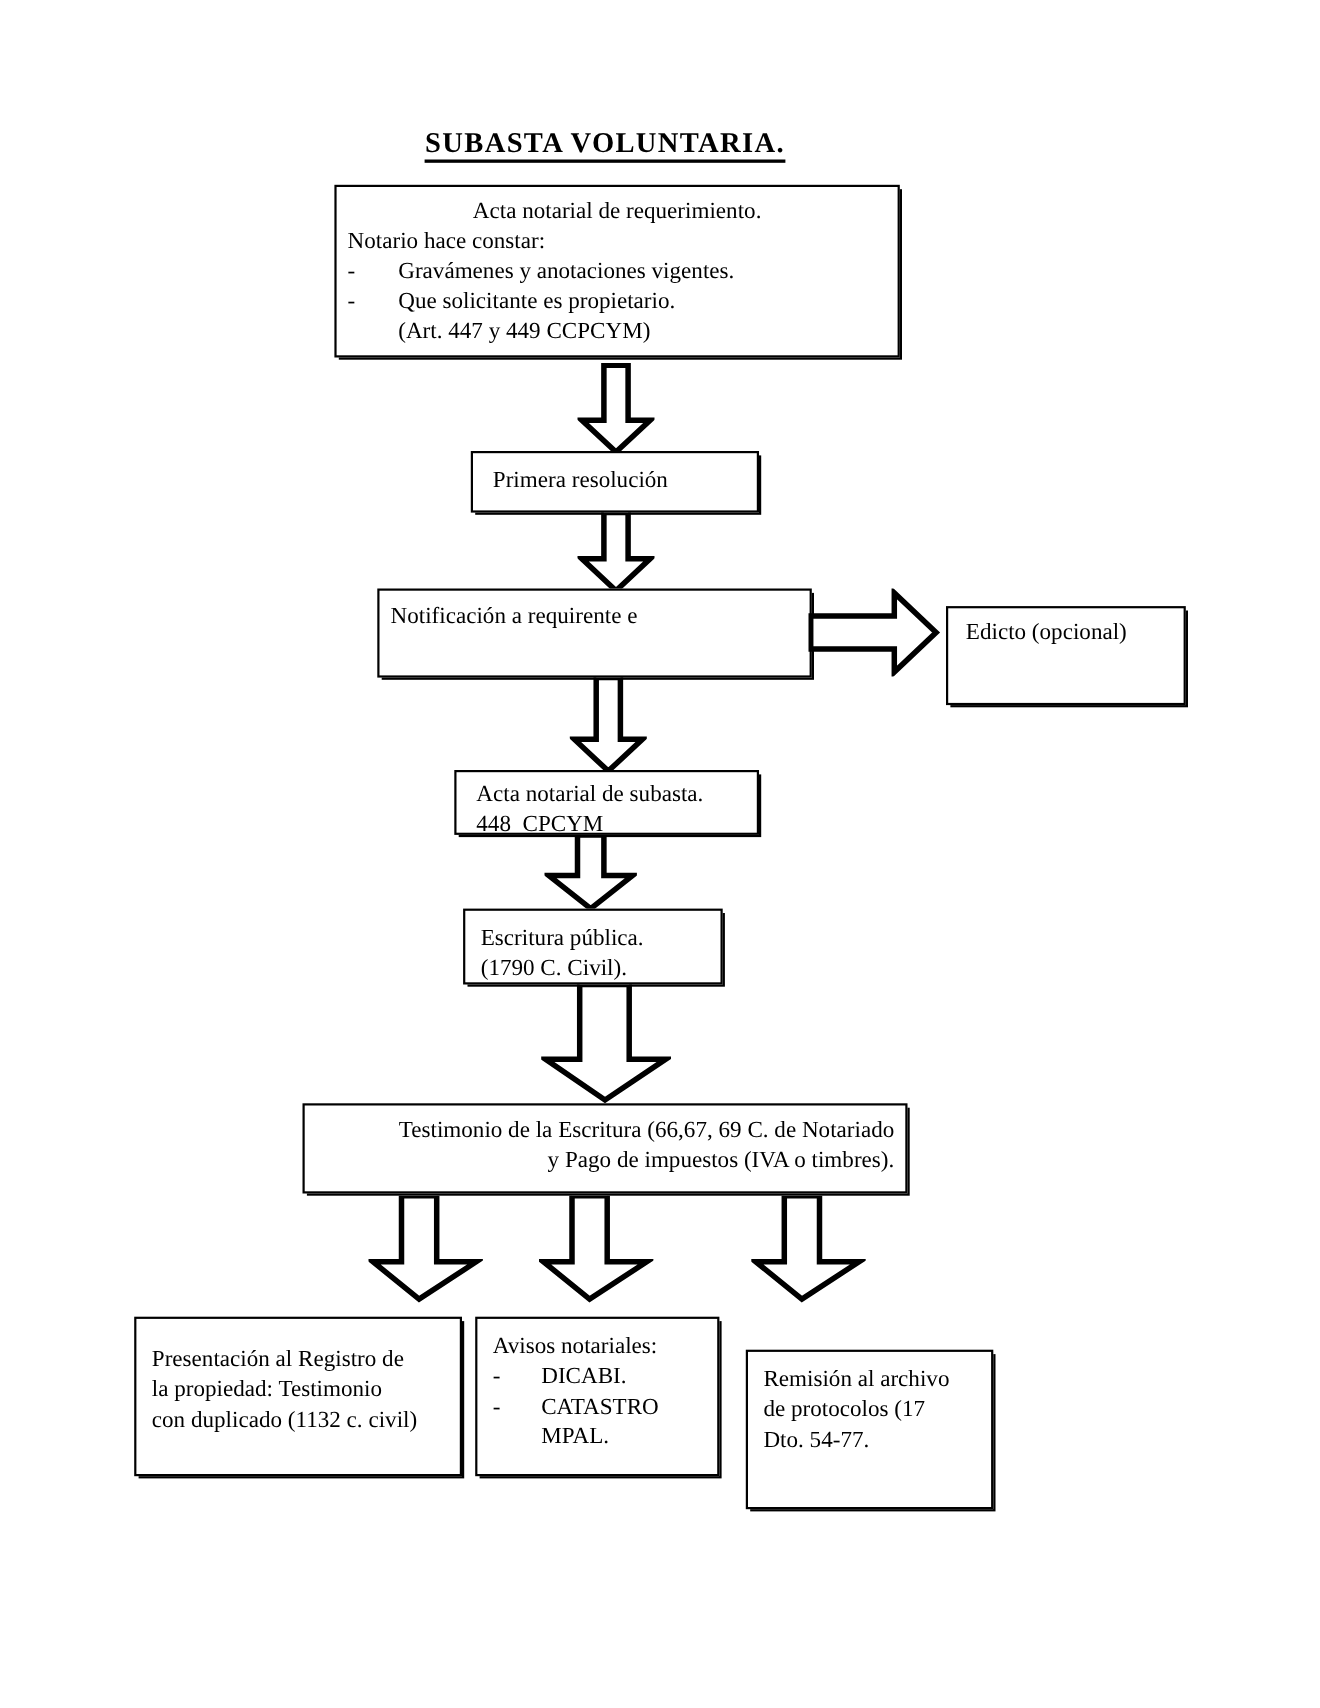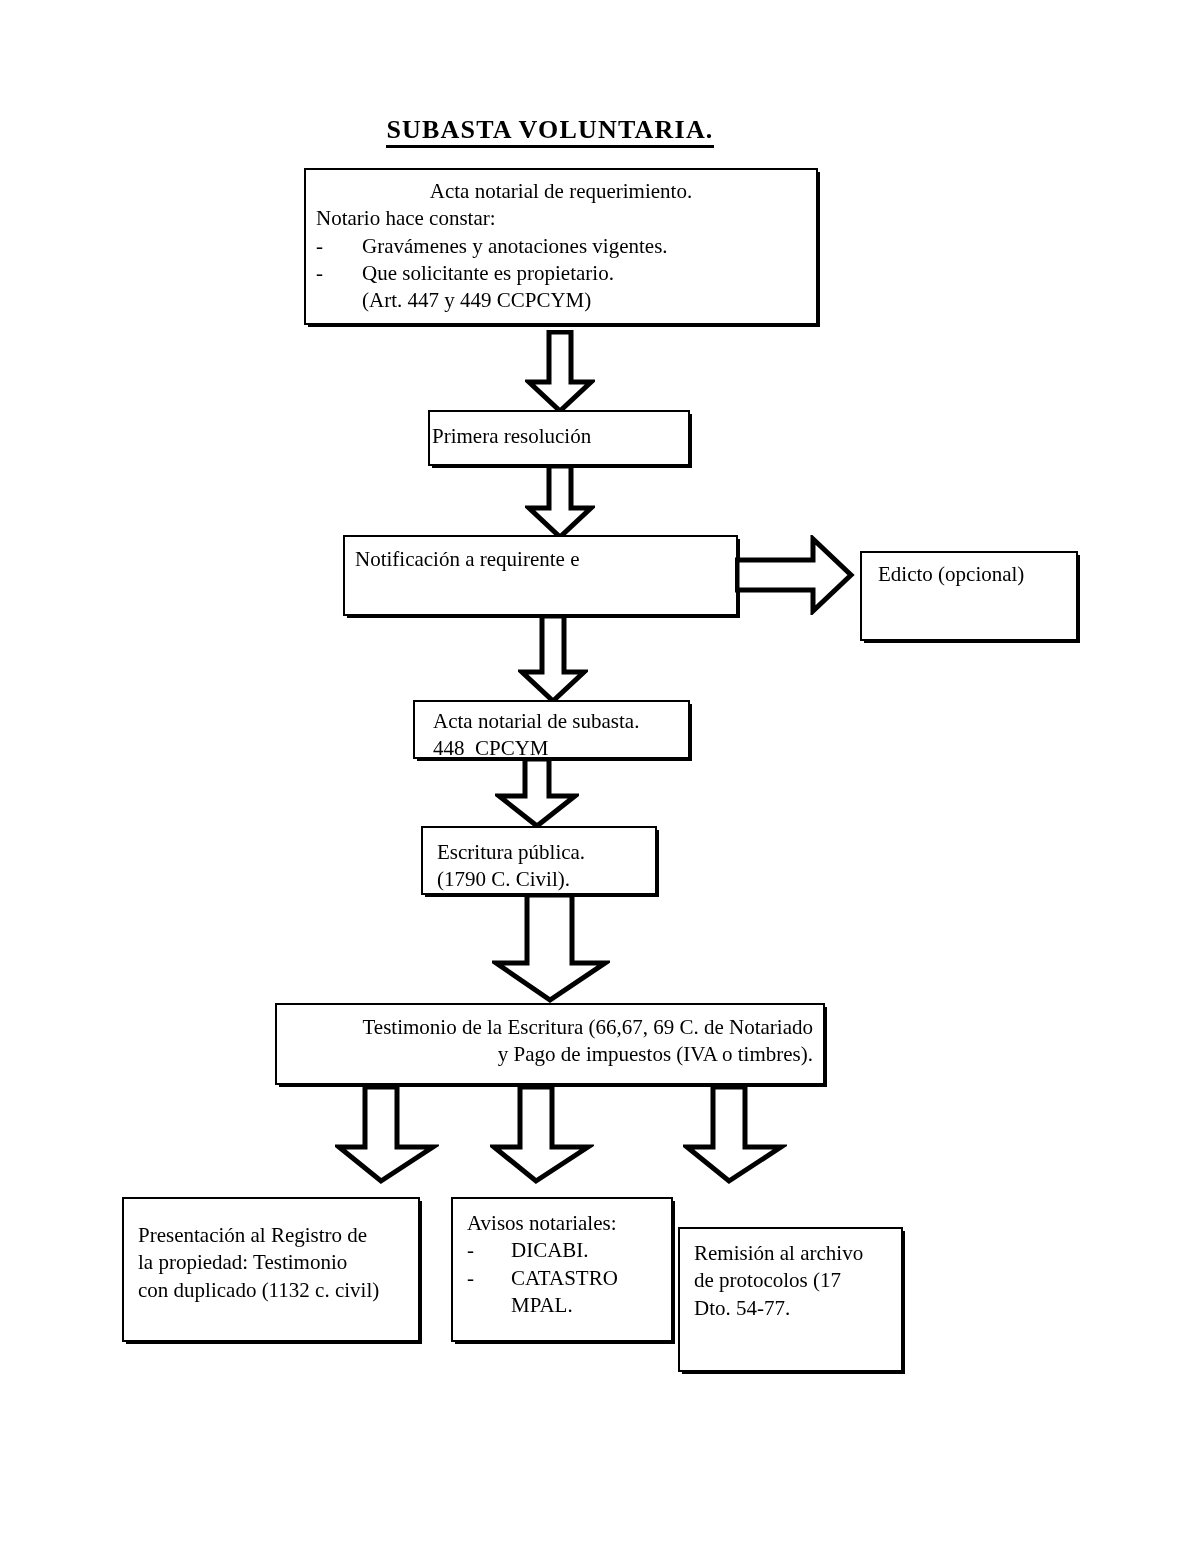--- a/index.html
+++ b/index.html
@@ -82,21 +82,21 @@
     <span class="bullet"><span class="dash">-</span><span>Que solicitante es propietario.</span></span>
     <span class="bullet"><span class="dash"></span><span>(Art. 447 y 449 CCPCYM)</span></span>
   </div>
 
   <div class="arrow" style="left:525px; top:330px; width:70px; height:84px;">
     <svg width="70" height="84" viewBox="0 0 70 84">
       <polygon points="24,2 46,2 46,52 66,52 35,81 4,52 24,52"></polygon>
     </svg>
   </div>
 
-  <div class="node" style="left:428px; top:410px; width:262px; height:56px; padding-top:11px; padding-left:2px;">
+  <div class="node" style="left:428px; top:410px; width:262px; height:56px; padding-top:11px; padding-left:18px;">
     <span class="ln">Primera resolución</span>
   </div>
 
   <div class="arrow" style="left:525px; top:466px; width:70px; height:74px;">
     <svg width="70" height="74" viewBox="0 0 70 74">
       <polygon points="24,0 46,0 46,42 66,42 35,71 4,42 24,42"></polygon>
     </svg>
   </div>
 
   <div class="node" style="left:343px; top:535px; width:395px; height:81px; padding-top:9px; ">
@@ -163,21 +163,21 @@
       <polygon points="30,0 62,0 62,60 98,60 46,94 4,60 30,60"></polygon>
     </svg>
   </div>
 
   <div class="node" style="left:122px; top:1197px; width:298px; height:145px; padding-top:23px; padding-left:14px;">
     <span class="ln">Presentación al Registro de</span>
     <span class="ln">la propiedad: Testimonio</span>
     <span class="ln">con duplicado (1132 c. civil)</span>
   </div>
 
-  <div class="node" style="left:451px; top:1197px; width:222px; height:145px; padding-top:11px; padding-left:14px;">
+  <div class="node" style="left:432px; top:1197px; width:222px; height:145px; padding-top:11px; padding-left:14px;">
     <span class="ln">Avisos notariales:</span>
     <span class="bullet" style="padding-left:44px; text-indent:-44px;"><span class="dash" style="width:44px;">-</span><span>DICABI.</span></span>
     <span class="bullet" style="padding-left:44px; text-indent:-44px;"><span class="dash" style="width:44px;">-</span><span>CATASTRO</span></span>
     <span class="bullet" style="padding-left:44px; text-indent:-44px;"><span class="dash" style="width:44px;"></span><span>MPAL.</span></span>
   </div>
 
   <div class="node" style="left:678px; top:1197px; width:225px; height:145px; padding-top:11px; padding-left:14px;margin-top:30px;">
     <span class="ln">Remisión al archivo</span>
     <span class="ln">de protocolos (17</span>
     <span class="ln">Dto. 54-77.</span>

